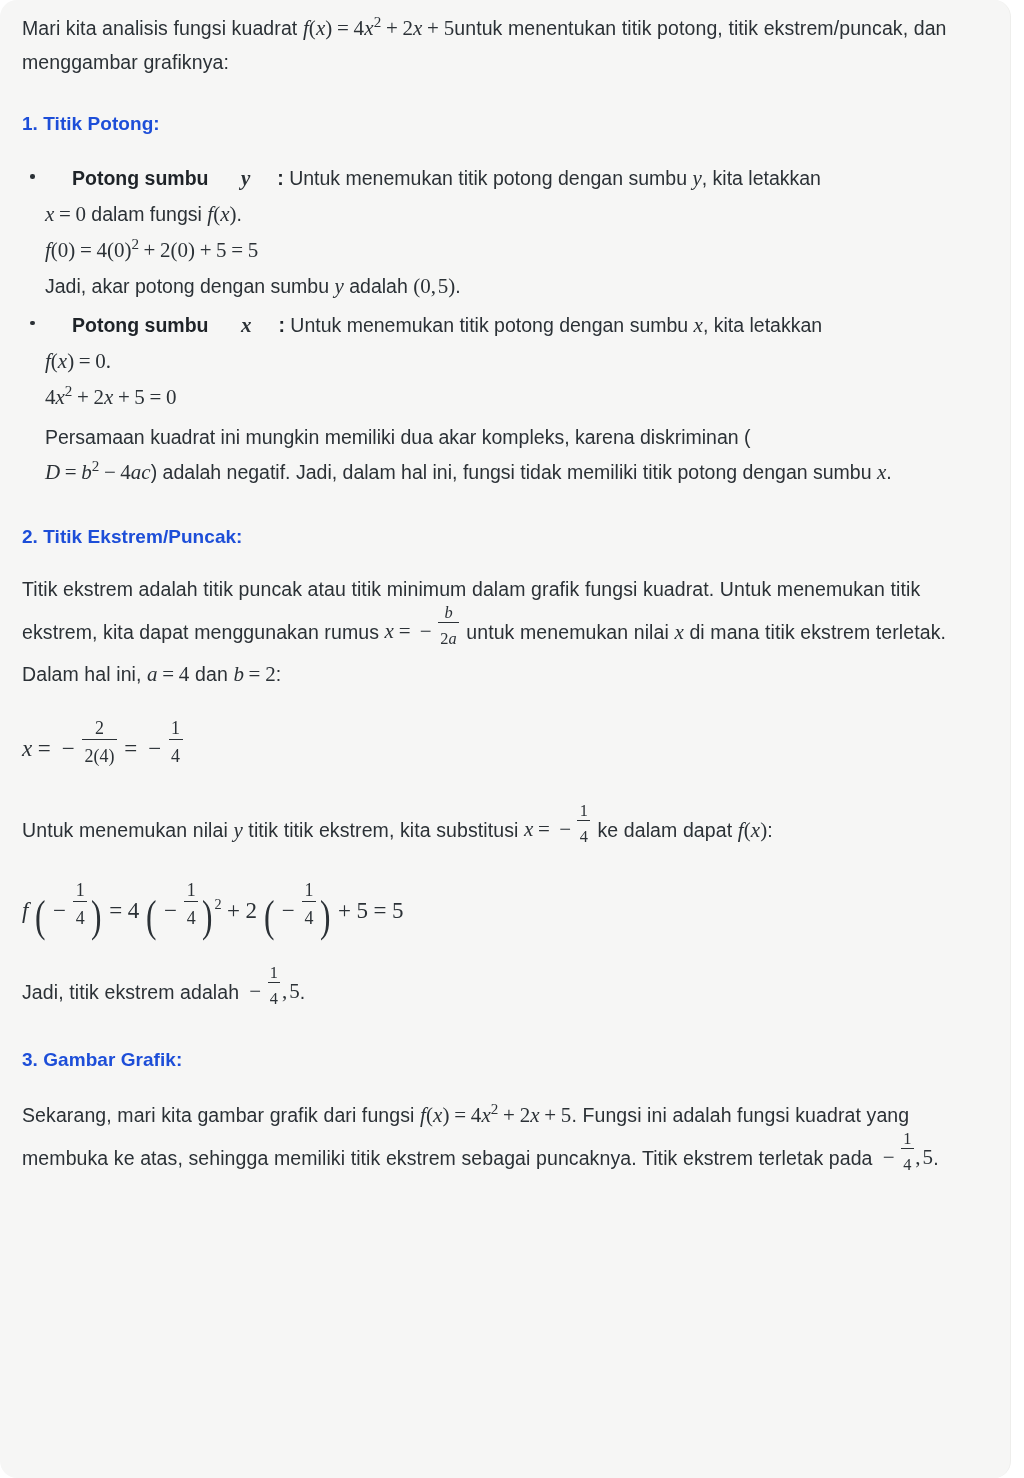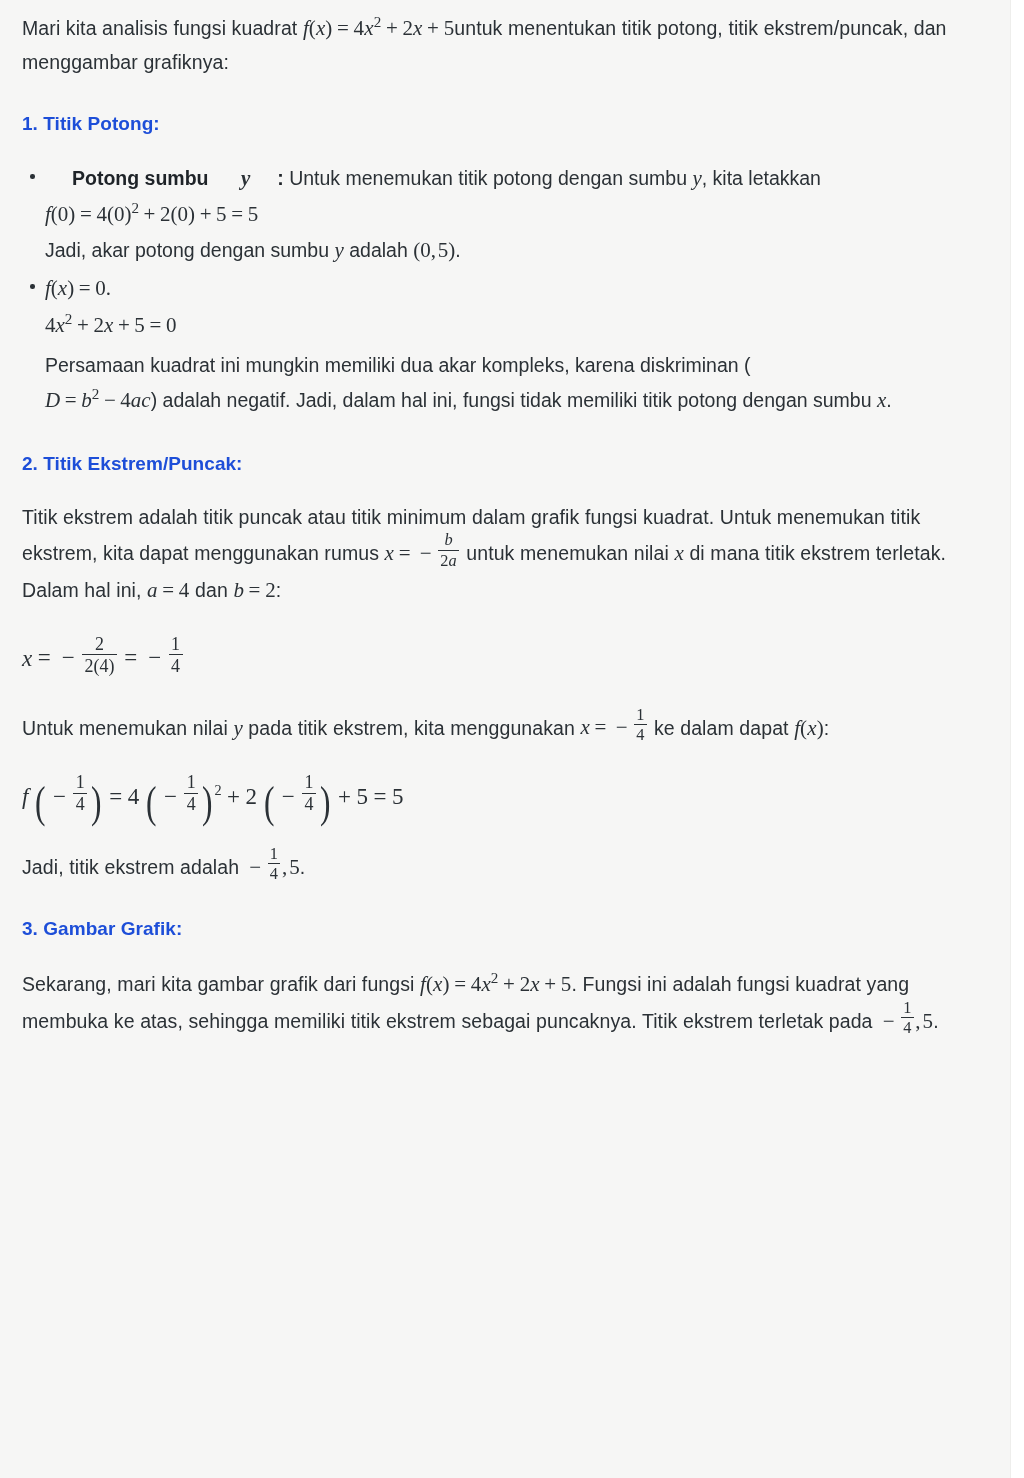--- a/index.html
+++ b/index.html
@@ -15,20 +15,21 @@
   }
   .page {
     position: relative;
     width: 1011px;
     min-height: 1478px;
     background: #f6f6f5;
     border-right: 1px solid #eeeeec;
     box-sizing: border-box;
     padding: 10px 30px 20px 22px;
     color: #2b3136;
+    border-radius: 17px;
   }
   .para {
     font-size: 19.5px;
     line-height: 1.72;
     color: #2b3136;
     margin: 0 0 0 0;
     letter-spacing: 0.1px;
   }
   .block-gap-lg { height: 30px; }
   .block-gap-md { height: 22px; }
@@ -105,21 +106,21 @@
     margin: 0 0.10em;
     position: relative;
     top: -0.18em;
   }
   .frac > .fnum { display: block; padding: 0 0.14em; }
   .frac > .fbar {
     display: block;
     border-top: 1.1px solid #2b3136;
     margin: 0.06em 0;
   }
-  .frac > .fden { display: block; padding: 0 0.14em; }
+  .frac > .fden { display: block; padding: 6px 0.14em; }
 
   
   .bigparen {
     display: inline-block;
     font-size: 1.9em;
     font-style: normal;
     vertical-align: -0.30em;
     line-height: 0.72;
     transform: scaleX(0.72);
     font-family: "Liberation Serif", serif;
@@ -166,32 +167,43 @@
 
   <ul class="bullets">
 
     <li>
       <span class="li-body">
         <span class="strong"><span>Potong sumbu</span>
           <span class="math strong"><span class="v">y</span></span><span class="strong">:</span></span>
         <span>Untuk menemukan titik potong dengan sumbu</span>
         <span class="math"><span class="v">y</span></span><span>, kita letakkan</span>
       </span>
+      <span class="li-sub">
+        <span class="math"><span class="v">x</span><span class="op">=</span><span class="num">0</span></span>
+        <span>dalam fungsi</span>
+        <span class="math"><span class="v">f</span><span>(</span><span class="v">x</span><span>)</span></span><span>.</span>
+      </span>
       <span class="eqline">
         <span class="math" style="font-size:21px"><span class="v">f</span><span>(</span><span class="num">0</span><span>)</span><span class="op">=</span><span class="num">4</span><span>(</span><span class="num">0</span><span>)</span><sup>2</sup><span class="op">+</span><span class="num">2</span><span>(</span><span class="num">0</span><span>)</span><span class="op">+</span><span class="num">5</span><span class="op">=</span><span class="num">5</span></span>
       </span>
       <span class="li-sub">
         <span>Jadi, akar potong dengan sumbu</span>
         <span class="math"><span class="v">y</span></span>
         <span>adalah</span>
         <span class="math"><span>(</span><span class="num">0</span><span>,</span> <span class="num">5</span><span>)</span></span><span>.</span>
       </span>
     </li>
 
     <li>
+      <span class="li-body">
+        <span class="strong"><span>Potong sumbu</span>
+          <span class="math strong"><span class="v">x</span></span><span class="strong">:</span></span>
+        <span>Untuk menemukan titik potong dengan sumbu</span>
+        <span class="math"><span class="v">x</span></span><span>, kita letakkan</span>
+      </span>
       <span class="eqline">
         <span class="math" style="font-size:21px"><span class="v">f</span><span>(</span><span class="v">x</span><span>)</span><span class="op">=</span><span class="num">0</span><span>.</span></span>
       </span>
       <span class="eqline">
         <span class="math" style="font-size:21px"><span class="num">4</span><span class="v">x</span><sup>2</sup><span class="op">+</span><span class="num">2</span><span class="v">x</span><span class="op">+</span><span class="num">5</span><span class="op">=</span><span class="num">0</span></span>
       </span>
       <div style="height:6px"></div>
       <span class="li-sub">
         <span>Persamaan kuadrat ini mungkin memiliki dua akar kompleks, karena diskriminan (</span><br>
         <span class="math"><span class="v">D</span><span class="op">=</span><span class="v">b</span><sup>2</sup><span class="op">−</span><span class="num">4</span><span class="v">a</span><span class="v">c</span></span><span>) adalah negatif. Jadi, dalam hal ini, fungsi tidak memiliki titik potong dengan sumbu</span>
@@ -221,21 +233,21 @@
 
   <div class="dispmath">
     <span class="v">x</span><span class="op">=</span><span class="op">−</span><span class="frac"><span class="fnum num">2</span><span class="fbar"></span><span class="fden"><span class="num">2</span><span>(</span><span class="num">4</span><span>)</span></span></span><span class="op">=</span><span class="op">−</span><span class="frac"><span class="fnum num">1</span><span class="fbar"></span><span class="fden num">4</span></span>
   </div>
 
   <div class="block-gap-lg"></div>
 
   <p class="para">
     <span>Untuk menemukan nilai</span>
     <span class="math"><span class="v">y</span></span>
-    <span>pada titik ekstrem, kita menggunakan</span>
+    <span>titik titik ekstrem, kita substitusi</span>
     <span class="math"><span class="v">x</span><span class="op">=</span><span class="op">−</span><span class="frac"><span class="fnum num">1</span><span class="fbar"></span><span class="fden num">4</span></span></span>
     <span>ke dalam dapat</span>
     <span class="math"><span class="v">f</span><span>(</span><span class="v">x</span><span>)</span></span><span>:</span>
   </p>
 
   <div class="block-gap-lg"></div>
 
   <div class="dispmath">
     <span class="v">f</span> <span class="bigparen">(</span><span class="op">−</span><span class="frac"><span class="fnum num">1</span><span class="fbar"></span><span class="fden num">4</span></span><span class="bigparen">)</span><span class="op">=</span><span class="num">4</span> <span class="bigparen">(</span><span class="op">−</span><span class="frac"><span class="fnum num">1</span><span class="fbar"></span><span class="fden num">4</span></span><span class="bigparen">)</span><span class="sup-outer">2</span><span class="op">+</span><span class="num">2</span> <span class="bigparen">(</span><span class="op">−</span><span class="frac"><span class="fnum num">1</span><span class="fbar"></span><span class="fden num">4</span></span><span class="bigparen">)</span><span class="op">+</span><span class="num">5</span><span class="op">=</span><span class="num">5</span>
   </div>

